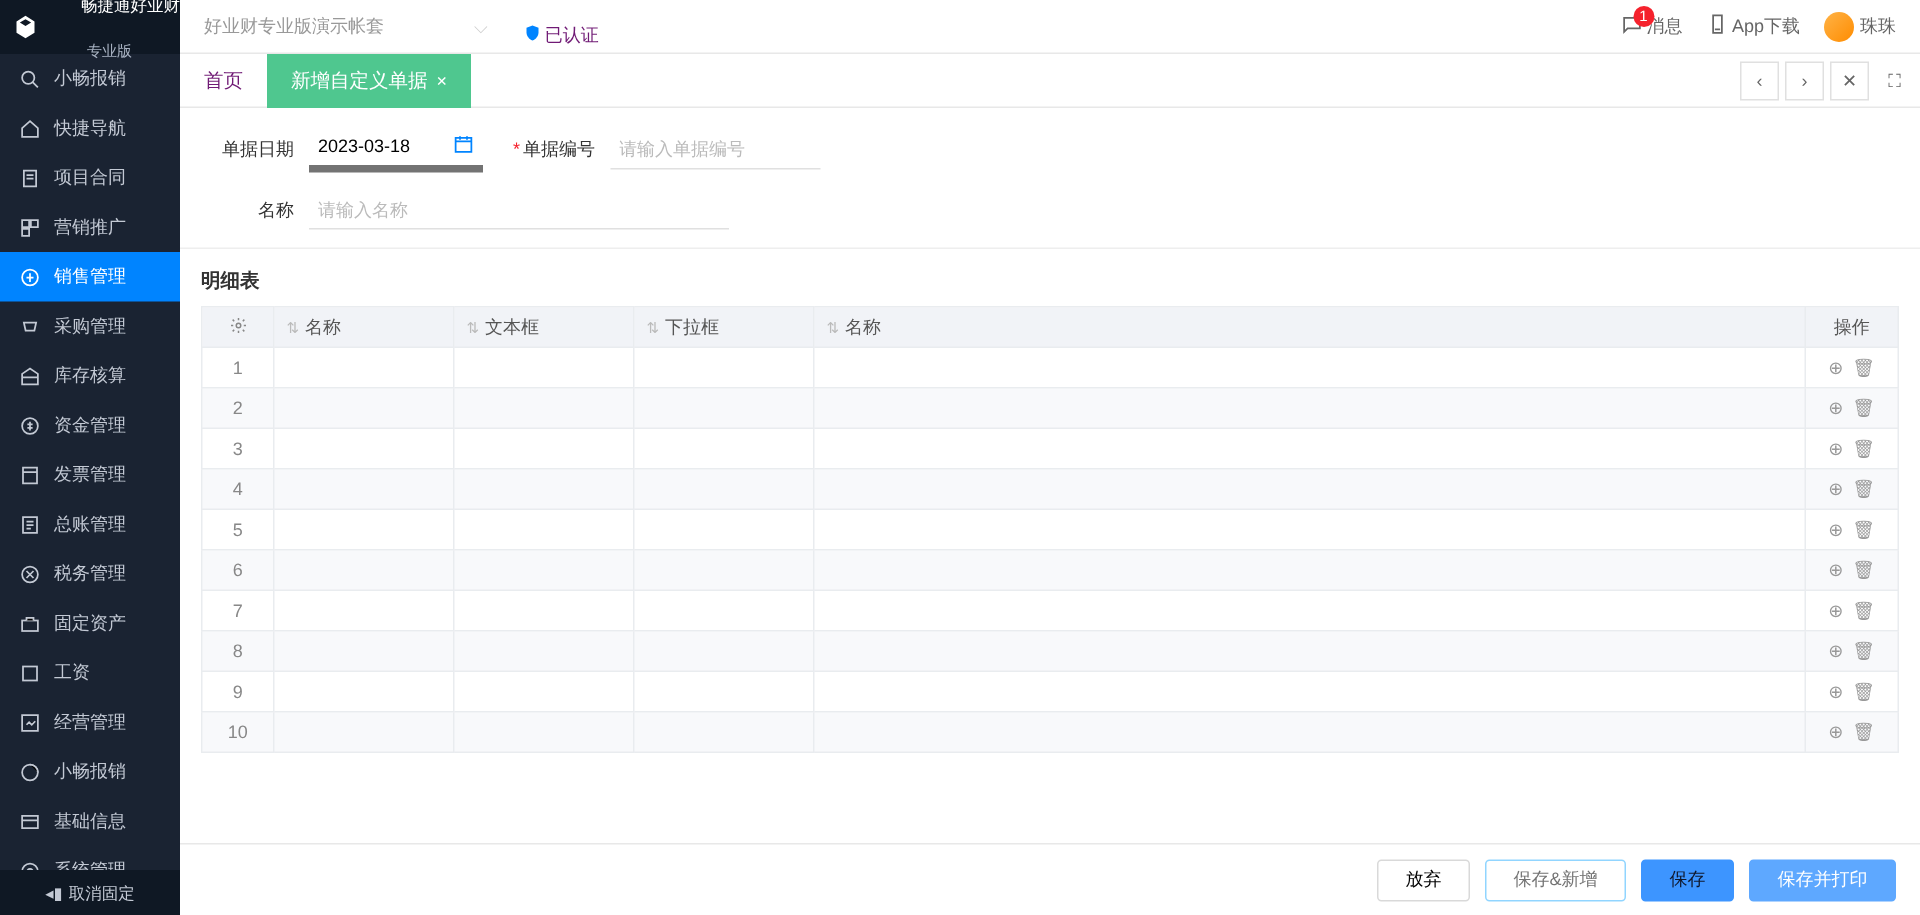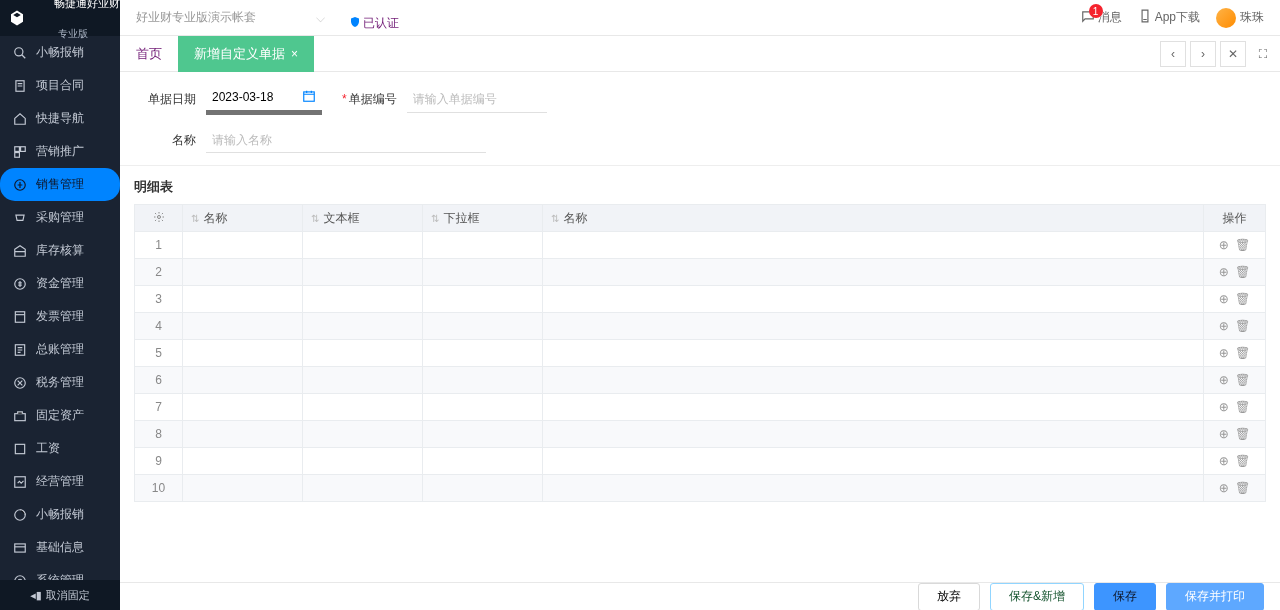--- a/index.html
+++ b/index.html
@@ -10,21 +10,21 @@
     
     .sidebar { width: 120px; background: #1a2332; color: #c3c9d4; display: flex; flex-direction: column; }
     .sidebar-header { height: 36px; display: flex; align-items: center; padding: 0 8px; background: #0f1824; gap: 24px; }
     .logo-icon { width: 18px; height: 18px; display: inline-flex; align-items: center; justify-content: center; margin-right: 4px; }
     .logo-text { font-size: 11px; color: #fff; white-space: nowrap; }
     .logo-sub { font-size: 10px; color: #a8b2c2; padding-left: 4px; margin-top: 16px; }
     .sidebar-menu { flex: 1; overflow-y: auto; }
     .sidebar-menu::-webkit-scrollbar { width: 6px; }
     .sidebar-menu::-webkit-scrollbar-thumb { background: #3a4656; border-radius: 3px; }
     .menu-item { height: 33px; display: flex; align-items: center; padding: 0 12px; cursor: pointer; font-size: 12px; }
-    .menu-item.active { background: #0084ff; color: #0f172a; border-radius: 15px; }
+    .menu-item.active { background: #0084ff; color: #ffffff; }
     .menu-icon { width: 16px; height: 16px; margin-right: 8px; display: inline-flex; align-items: center; justify-content: center; flex-shrink: 0; }
     .sidebar-footer { height: 30px; display: flex; align-items: center; justify-content: center; background: #0f1824; cursor: pointer; font-size: 11px; }
     .sidebar-footer-icon { margin-right: 4px; }
     
     
     .main { flex: 1; display: flex; flex-direction: column; background: #f5f6f8; }
     
     
     .topbar { height: 36px; background: #fff; display: flex; align-items: center; padding: 0 16px; border-bottom: 1px solid #e8e8e8; text-align: right; }
     .account-select { color: #999; font-size: 12px; display: flex; align-items: center; cursor: pointer; }
@@ -65,23 +65,23 @@
     th { background: #f1f3f7; font-weight: normal; color: #555; text-align: left; }
     th.idx, td.idx { width: 48px; text-align: center; color: #888; }
     th.ops, td.ops { width: 62px; text-align: center; }
     td.ops { color: #888; }
     tbody tr:nth-child(even) { background: #f8f9fb; }
     .sort-icon { color: #bbb; margin-right: 4px; font-size: 10px; }
     .gear-th { text-align: center; }
     .row-op-icon { cursor: pointer; margin: 0 3px; color: #999; }
     
     
-    .footer { height: 28px; background: #fff; border-top: 1px solid #e8e8e8; display: flex; align-items: center; justify-content: flex-end; padding: 0 16px; gap: 10px; }
+    .footer { height: 48px; background: #fff; border-top: 1px solid #e8e8e8; display: flex; align-items: center; justify-content: flex-end; padding: 0 16px; gap: 10px; }
     .btn { height: 28px; padding: 0 18px; border: 1px solid #d9d9d9; background: #fff; border-radius: 3px; cursor: pointer; font-size: 12px; display: flex; align-items: center; }
-    .btn.info { border-color: #91d5ff; color: #14532d; }
+    .btn.info { border-color: #91d5ff; color: #737373; }
     .btn.primary { background: #3d95ff; border-color: #3d95ff; color: #0f172a; }
     .btn.primary2 { background: #5ea8ff; border-color: #5ea8ff; color: #fff; }
     
     input::placeholder { color: #bbb; }
   </style>
 </head>
 <body>
 
 <div class="app">
   <aside class="sidebar">
@@ -102,33 +102,33 @@
             <svg width="14" height="14" viewBox="0 0 24 24">
               <circle cx="10" cy="10" r="7" fill="none" stroke="currentColor" stroke-width="2"></circle>
               <path stroke="currentColor" stroke-width="2" d="M15 15l6 6"></path>
             </svg>
           </span>
           <span>小畅报销</span>
         </div>
         <div class="menu-item">
           <span class="menu-icon">
             <svg width="14" height="14" viewBox="0 0 24 24">
+              <path fill="none" stroke="currentColor" stroke-width="2" d="M3 11l9-8 9 8v10H3z"></path>
+            </svg>
+          </span>
+          <span>快捷导航</span>
+        </div>
+        <div class="menu-item">
+          <span class="menu-icon">
+            <svg width="14" height="14" viewBox="0 0 24 24">
               <rect x="5" y="3" width="14" height="18" fill="none" stroke="currentColor" stroke-width="2"></rect>
               <path stroke="currentColor" stroke-width="2" d="M8 8h8M8 12h8"></path>
             </svg>
           </span>
           <span>项目合同</span>
-        </div>
-        <div class="menu-item">
-          <span class="menu-icon">
-            <svg width="14" height="14" viewBox="0 0 24 24">
-              <path fill="none" stroke="currentColor" stroke-width="2" d="M3 11l9-8 9 8v10H3z"></path>
-            </svg>
-          </span>
-          <span>快捷导航</span>
         </div>
         <div class="menu-item">
           <span class="menu-icon">
             <svg width="14" height="14" viewBox="0 0 24 24">
               <rect x="3" y="3" width="8" height="8" fill="none" stroke="currentColor" stroke-width="2"></rect>
               <rect x="13" y="3" width="8" height="8" fill="none" stroke="currentColor" stroke-width="2"></rect>
               <rect x="3" y="13" width="8" height="8" fill="none" stroke="currentColor" stroke-width="2"></rect>
             </svg>
           </span>
           <span>营销推广</span>

